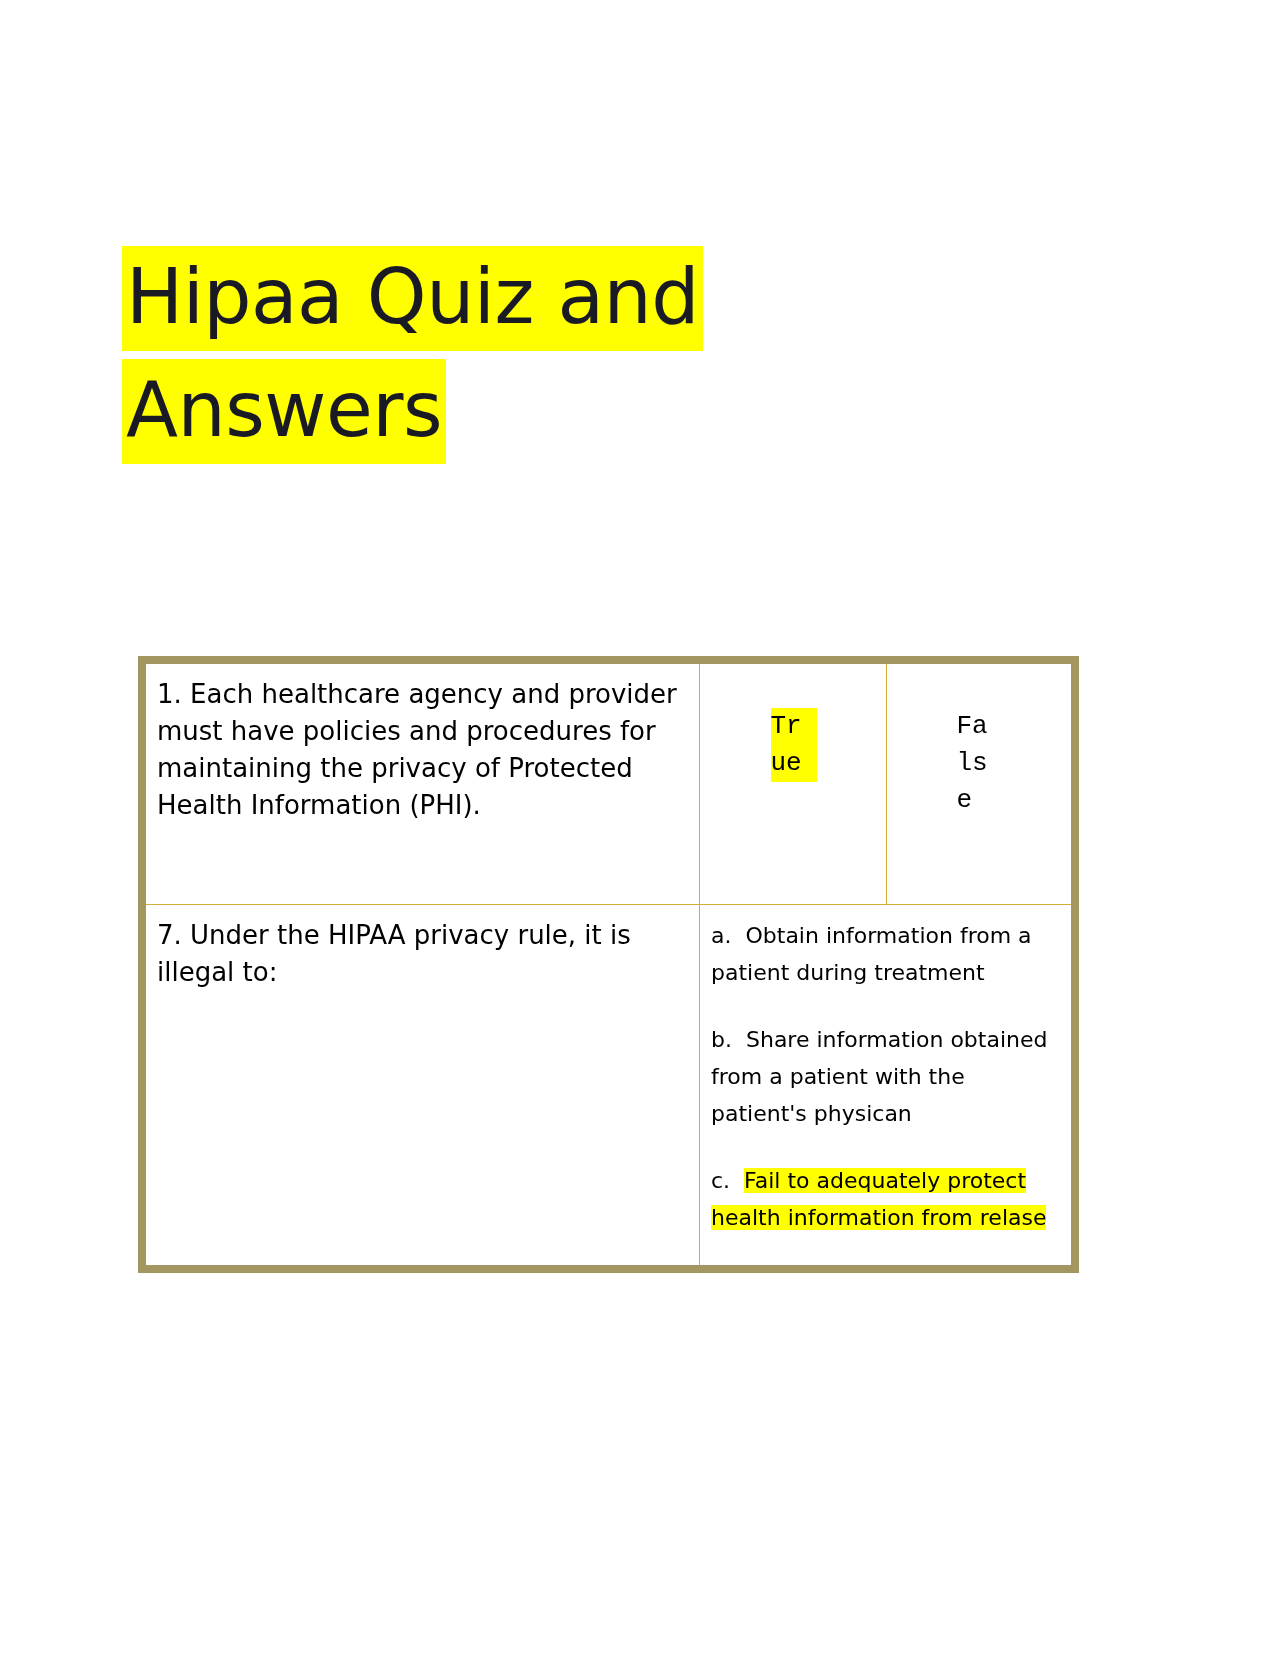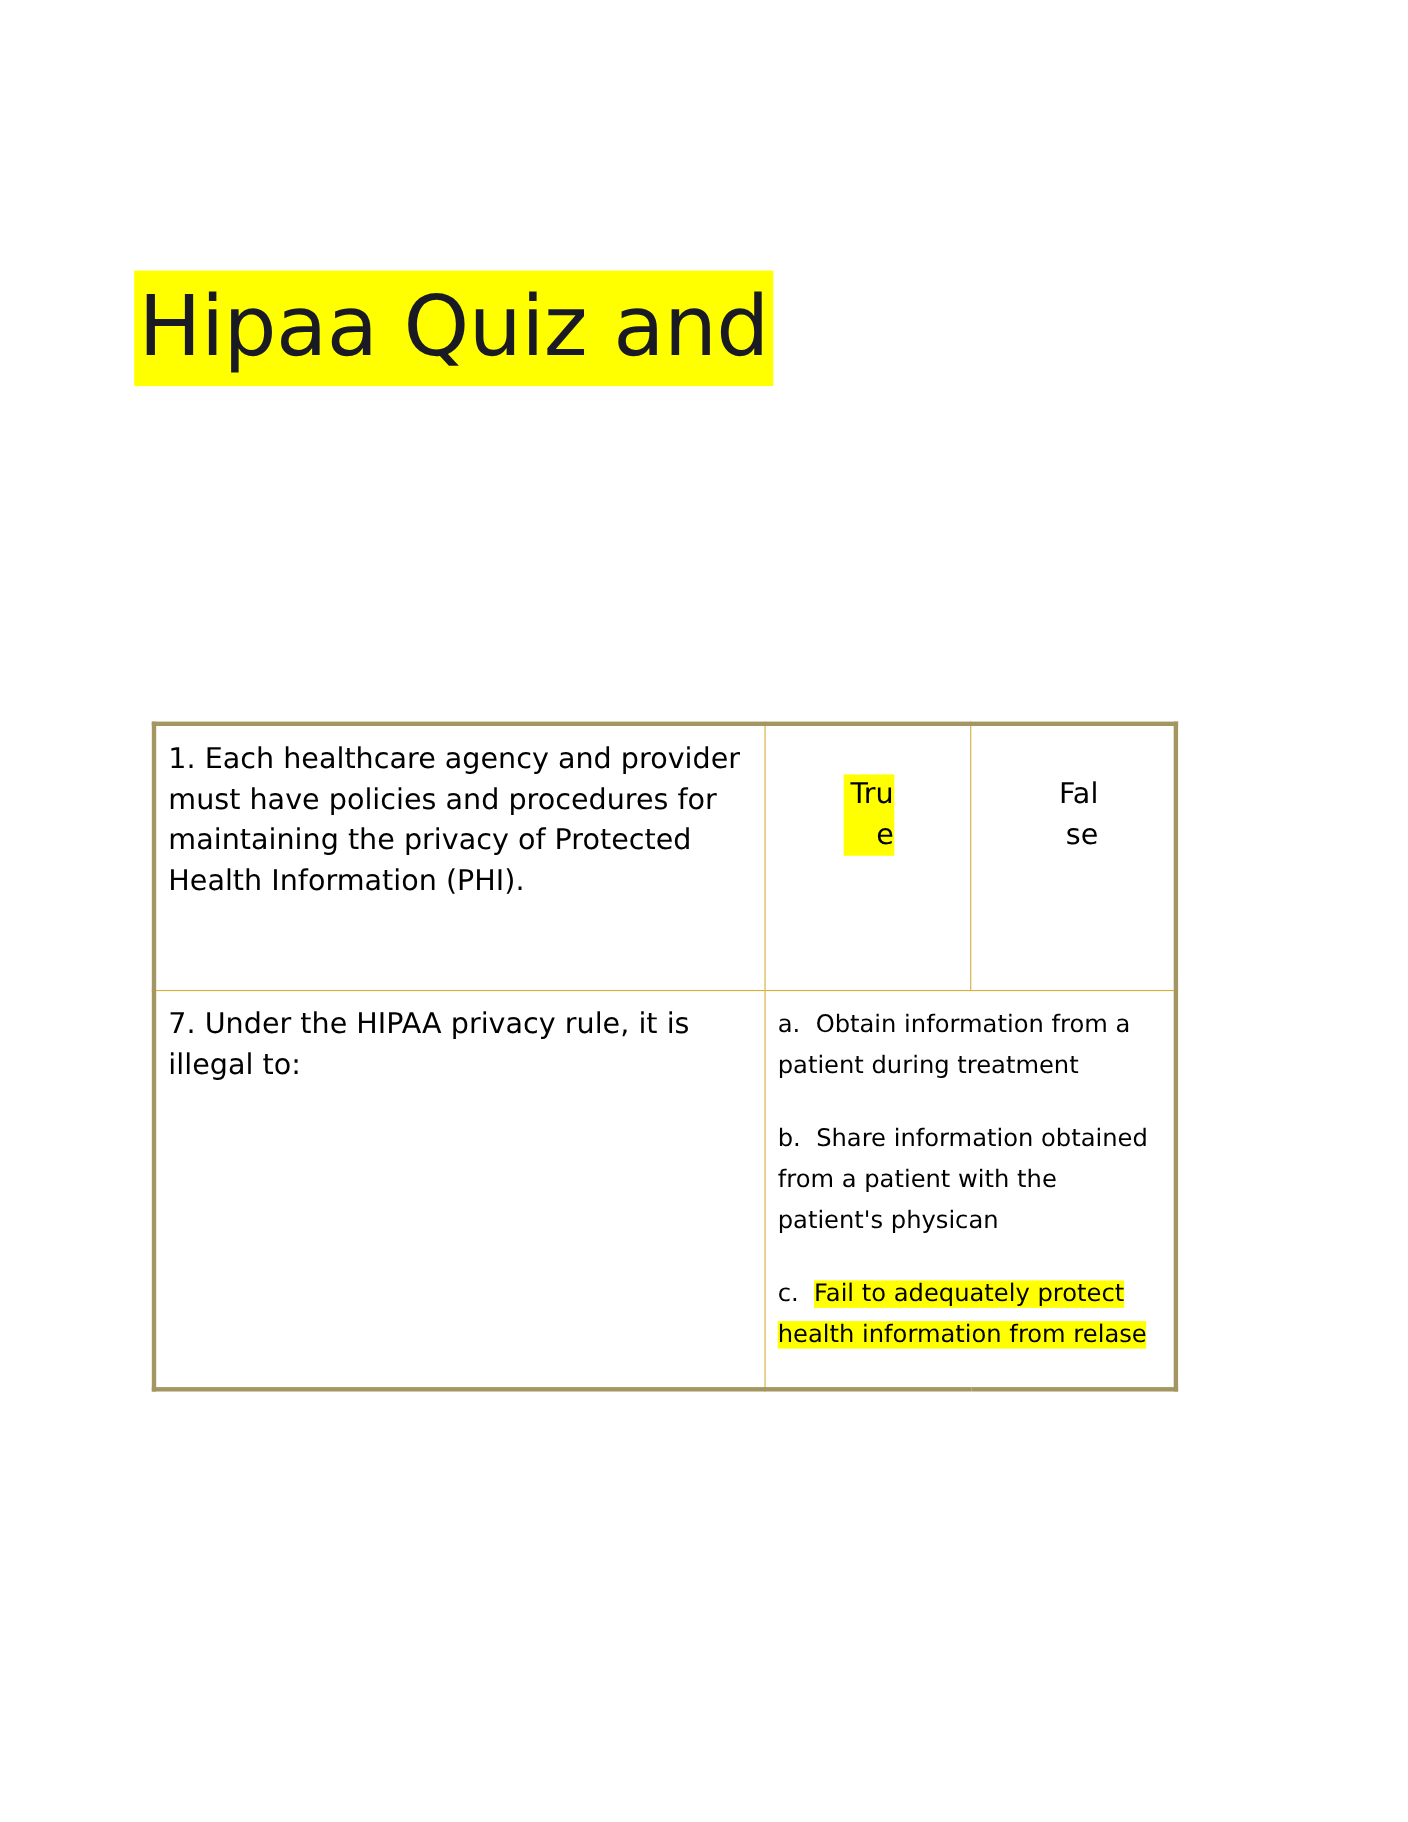--- a/index.html
+++ b/index.html
@@ -53,21 +53,21 @@
     width: 925px;
     border-collapse: collapse;
     table-layout: fixed;
   }
   .quiz-table td {
     border: 1px solid #d4af37;
     vertical-align: top;
     padding: 0;
   }
   .quiz-table.outer-frame {
-    border: 4px solid #000000;
+    border: 8px solid #000000;
   }
   .cell-inner {
     padding: 12px 10px 12px 11px;
     font-size: 26px;
     line-height: 37px;
   }
   .cell-inner.center {
     text-align: center;
     padding-top: 44px;
   }
@@ -79,23 +79,24 @@
 
   .hl-text {
     background: #ffff00;
     box-decoration-break: clone;
     -webkit-box-decoration-break: clone;
   }
 
   .narrow-answer {
     display: inline-block;
     width: 46px;
-    text-align: right;
+    text-align: left;
     word-break: break-all;
     line-height: 37px;
+    font-family: Liberation Mono, monospace;
   }
 
   
   .opt {
     margin: 0 0 30px 0;
     font-size: 22px;
     line-height: 37px;
   }
   .opt:last-child { margin-bottom: 17px; }
   .opt .marker {
@@ -112,20 +113,23 @@
   }
 </style>
 </head>
 <body>
 
 <div class="page">
 
   <div class="title-block">
     <div class="title-line">
       <span class="hl" style="background: rgb(255, 255, 0);">Hipaa Quiz and</span>
+    </div>
+    <div class="title-line">
+      <span class="hl" style="background: rgb(255, 255, 0);">Answers</span>
     </div>
   </div>
 
   <div class="table-clip">
     <table class="quiz-table outer-frame" style="border-color: rgb(163, 150, 97);">
       <tbody>
 
         <tr>
           <td class="q-col row1-q" style="border-color: rgb(212, 175, 55);">
             <div class="cell-inner">1. Each healthcare agency and provider must have policies and procedures for maintaining the privacy of Protected Health Information (PHI).</div>

